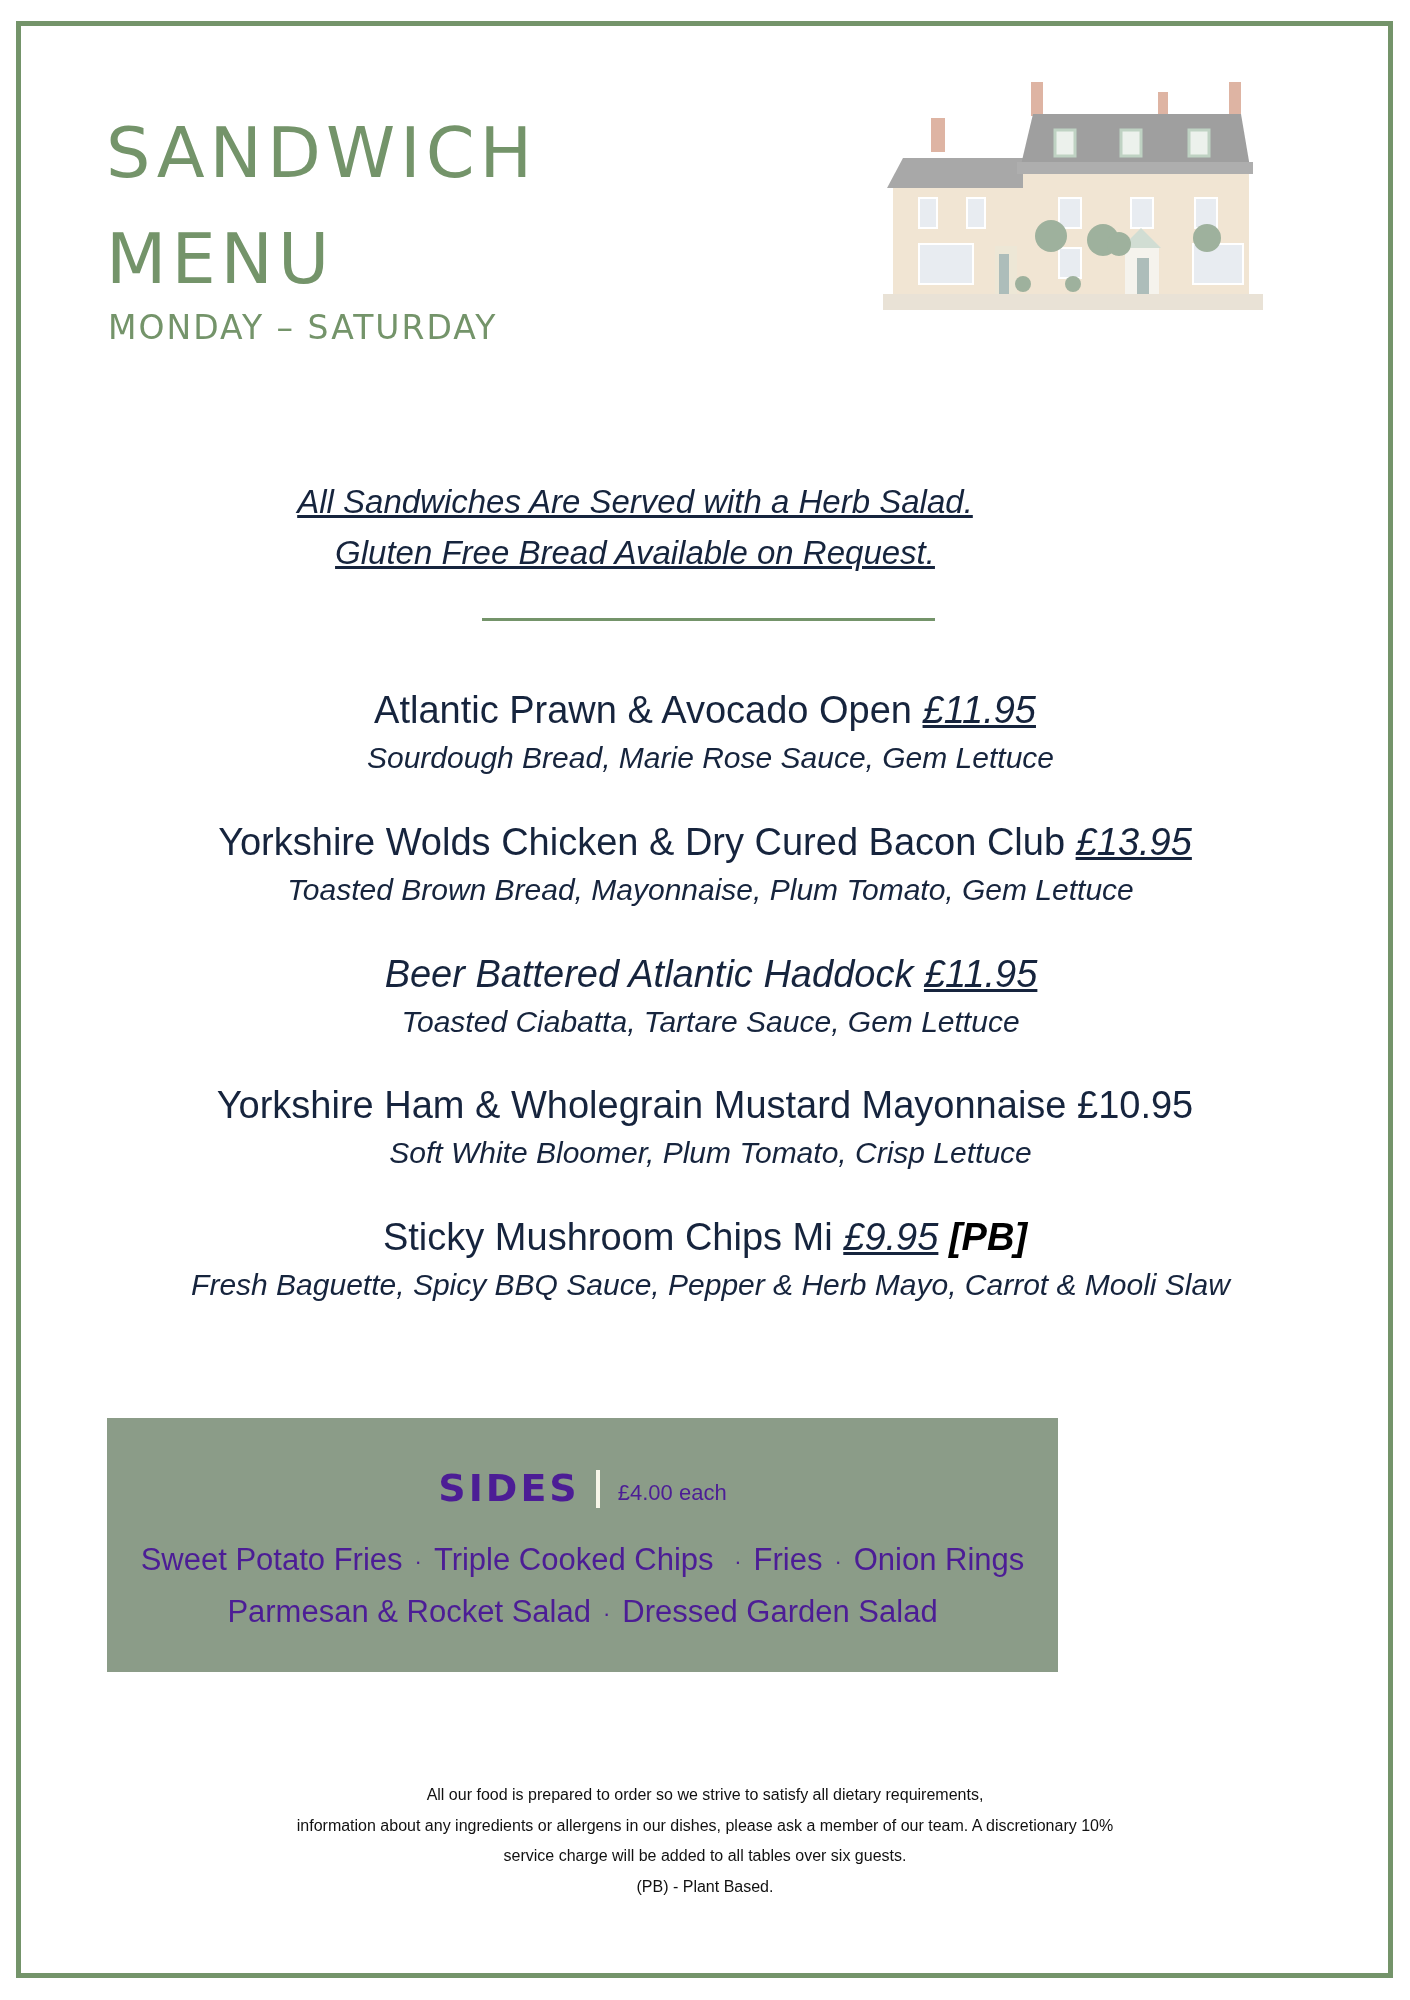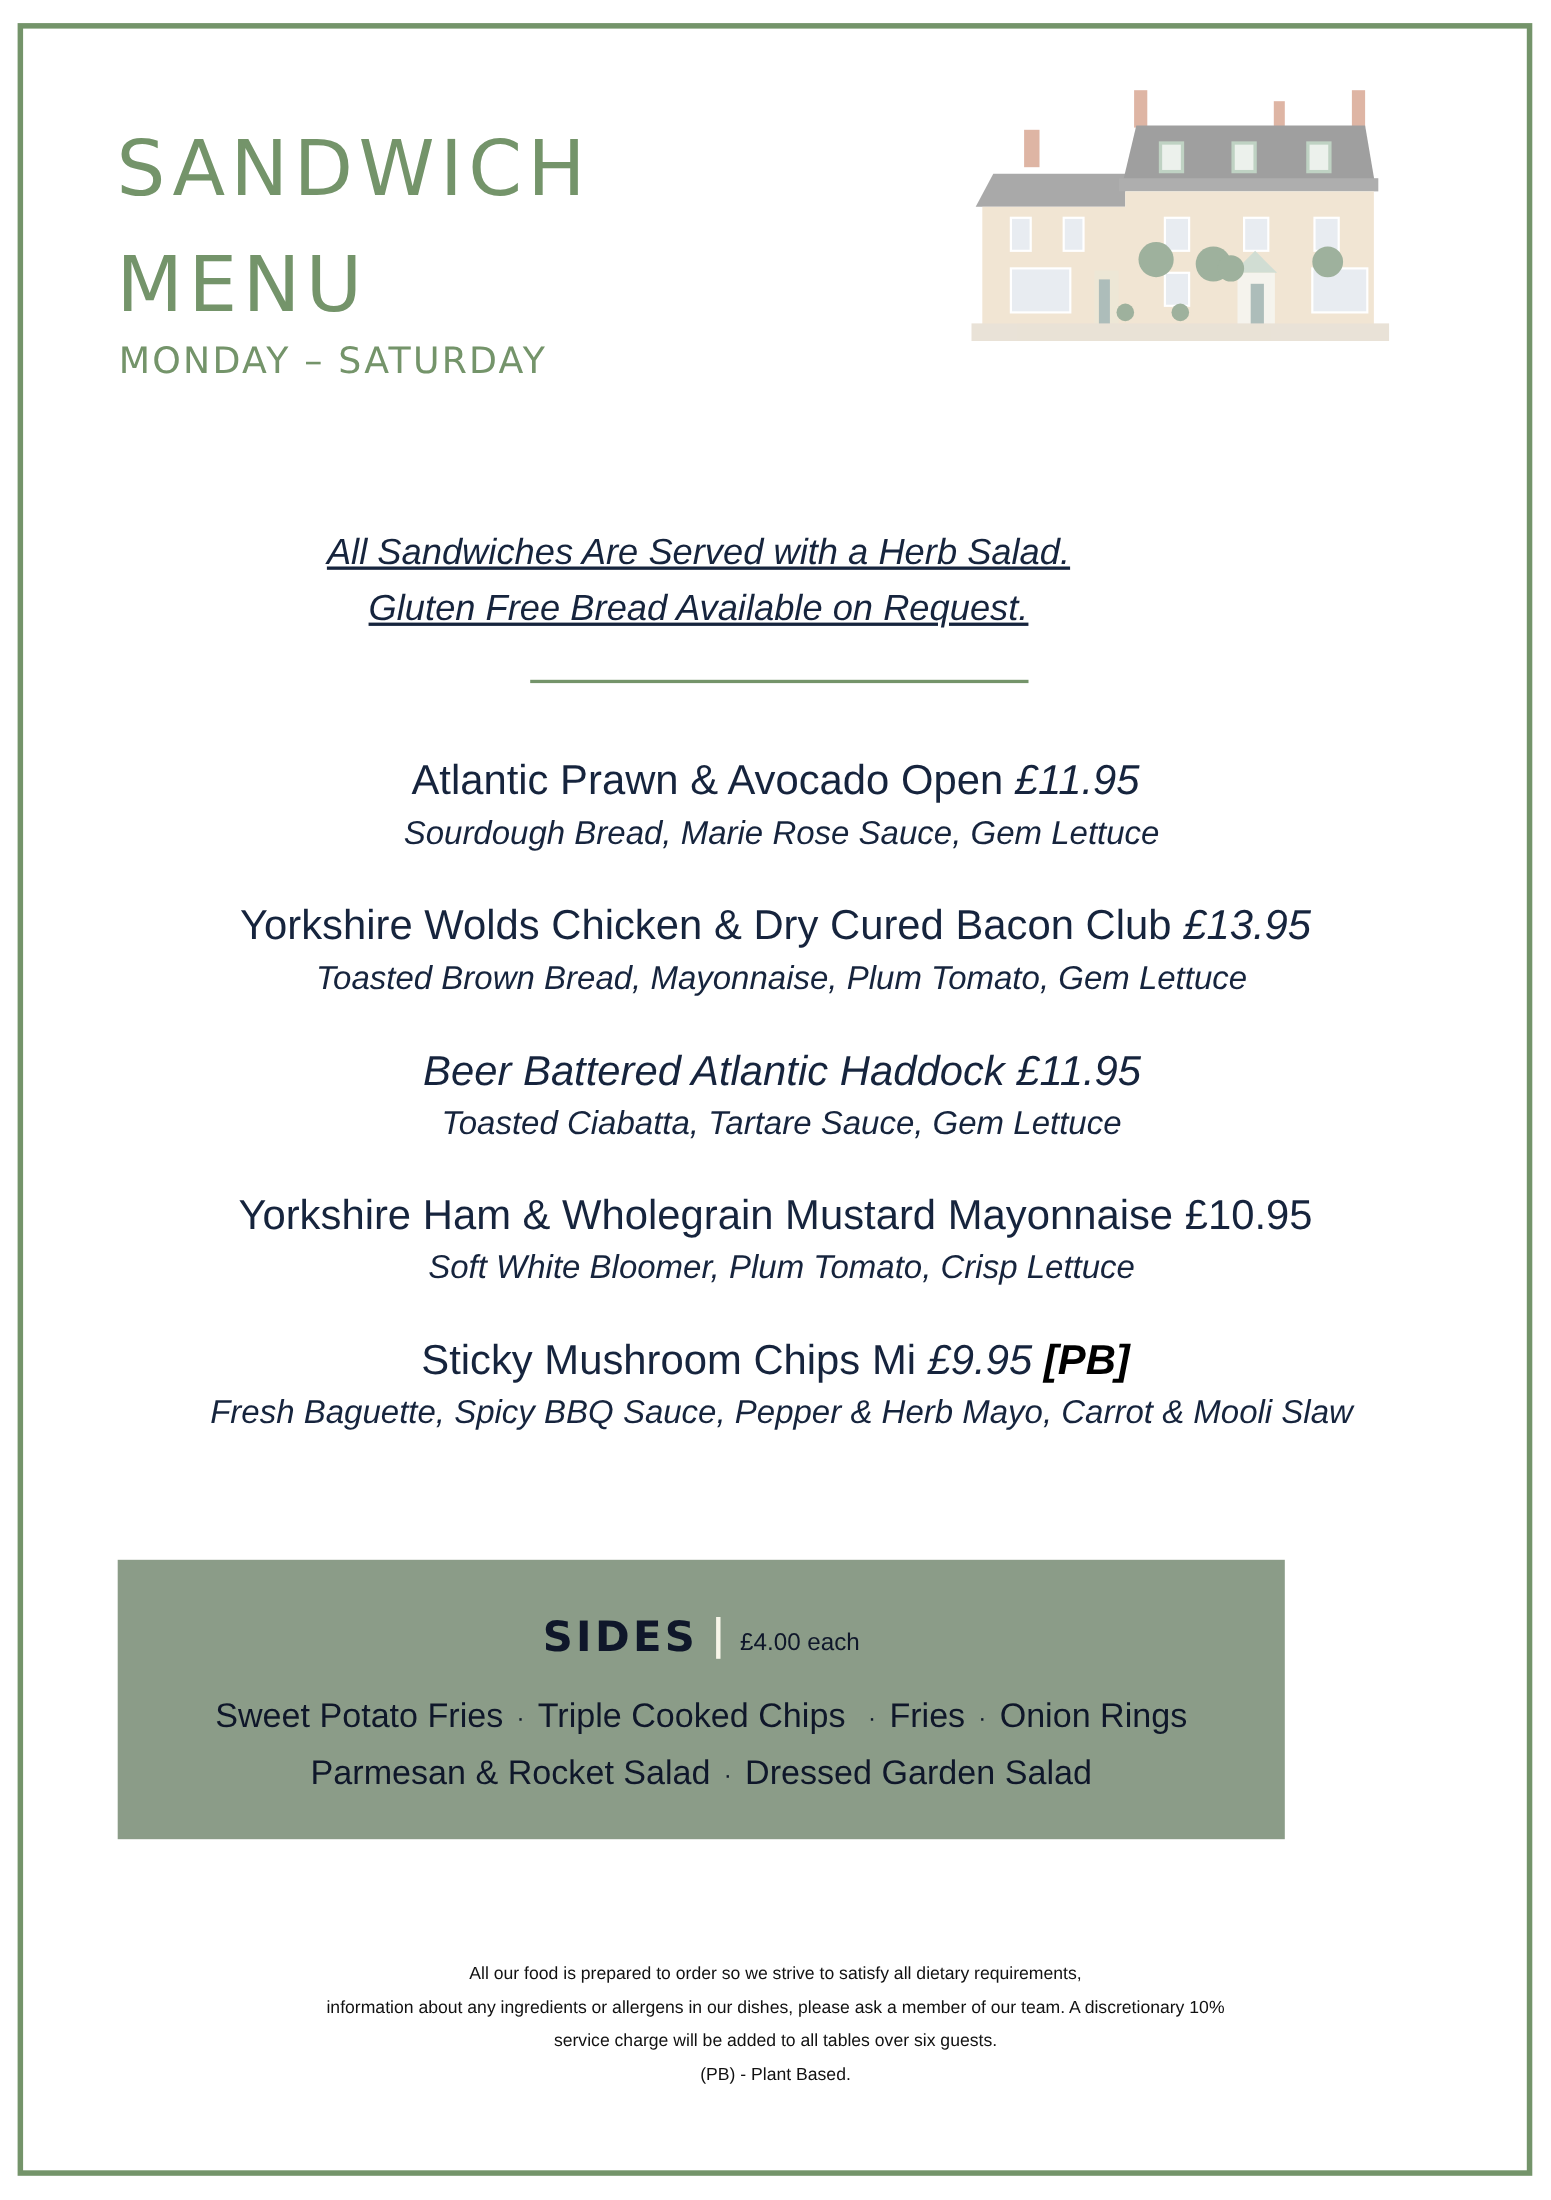--- a/index.html
+++ b/index.html
@@ -14,27 +14,27 @@
   .subtitle { position: absolute; left: 108px; top: 308px; color: #74946a;
               font-family: "DejaVu Sans", sans-serif; font-size: 33px; letter-spacing: 2px; margin: 0; }
   .house { position: absolute; left: 883px; top: 78px; width: 380px; height: 236px; }
   .intro { position: absolute; left: 0; width: 1270px; text-align: center; font-style: italic;
            font-family: "Liberation Sans", sans-serif; font-size: 33px; color: #16243d; line-height: 50px; text-decoration: underline; }
   .intro.l1 { top: 477px; }
   .intro.l2 { top: 528px; }
   .divider { position: absolute; left: 482px; top: 618px; width: 453px; height: 3px; background: #74946a; }
   .item { position: absolute; left: 0; width: 1410px; text-align: center; }
   .item .name { font-size: 38px; line-height: 48px; color: #16243d; display: block; }
-  .item .name .price { font-style: italic; }
+  .item .name .price { font-style: italic; text-decoration: underline; }
   .item .name.ital { font-style: italic; margin-left: 12px; }
   .item .name .upright { font-style: normal; }
   .item .name .tag { font-style: italic; color: #000000; font-weight: bold; }
   .item .desc { font-size: 30px; line-height: 40px; font-style: italic; color: #16243d; display: block; margin-top: 4px; padding-left: 11px; }
-  .sides { position: absolute; left: 107px; top: 1418px; width: 1061px; height: 254px;
-           background: #8b9c88; color: #0f172a; text-align: center; }
+  .sides { position: absolute; left: 107px; top: 1418px; width: 951px; height: 254px;
+           background: #8b9c88; color: #4c1d95; text-align: center; }
   .sides-head { position: absolute; left: 0; width: 100%; top: 40px; height: 50px;
                 display: flex; justify-content: center; align-items: flex-end; }
   .sides-title { font-family: "DejaVu Sans", sans-serif; font-size: 38px; letter-spacing: 3px; font-weight: 600; line-height: 40px; }
   .sides-bar { display: inline-block; width: 4px; height: 38px; background: #f8f6e9; margin: 0 18px 0 16px; }
   .sides-price { font-size: 22px; line-height: 30px; }
   .sides-line { position: absolute; left: 0; width: 100%; font-size: 31px; line-height: 40px; }
   .sides-line.l1 { top: 122px; }
   .sides-line.l2 { top: 174px; }
   .dot { display: inline-block; margin: 0 12px; font-size: 22px; vertical-align: middle; }
   .footer { position: absolute; left: 40px; width: 1330px; top: 1780px; text-align: center;

